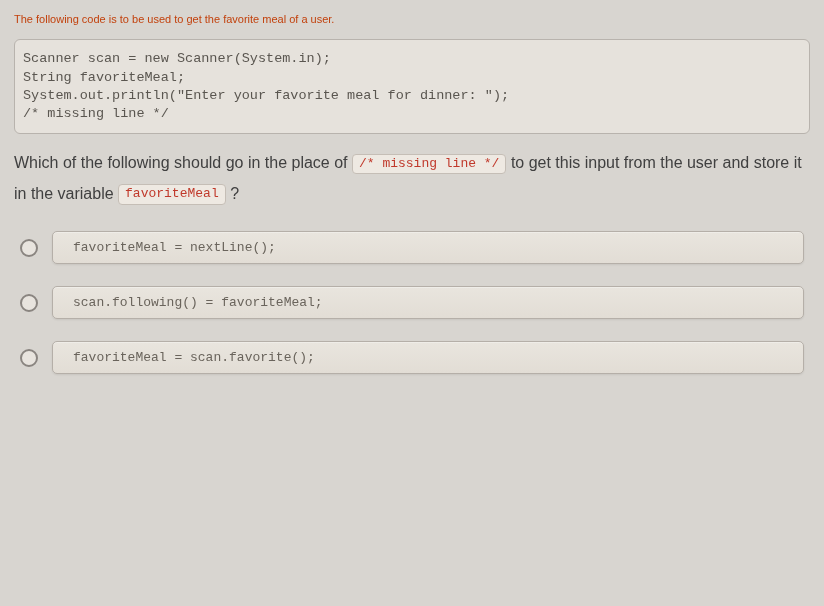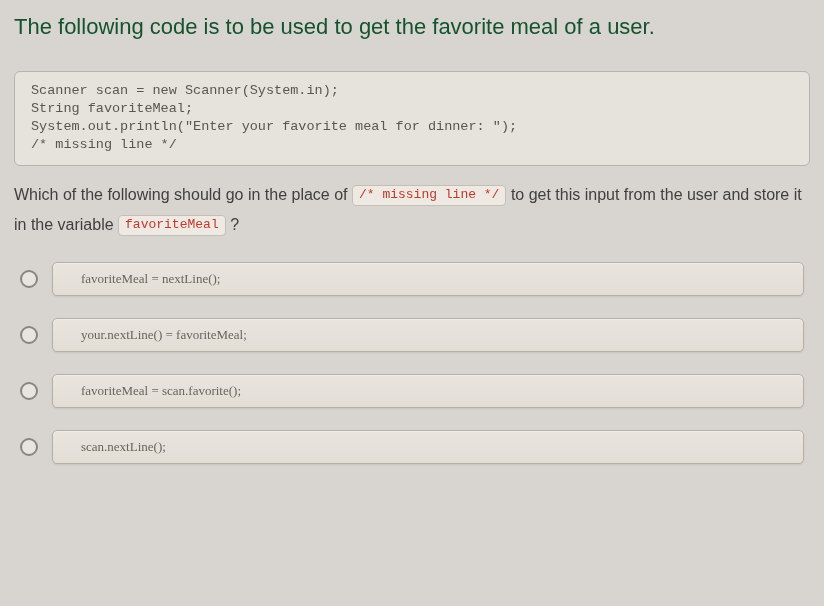--- a/index.html
+++ b/index.html
@@ -6,30 +6,30 @@
   body {
     background: #d8d5d0;
     font-family: -apple-system, BlinkMacSystemFont, "Segoe UI", Arial, sans-serif;
     color: #3a3a3a;
     width: 824px;
     height: 606px;
     overflow: hidden;
     padding: 12px 14px;
   }
   .question-intro {
-    font-size: 22px;
-    color: #14532d;
-    margin-bottom: 28px;
+    font-size: 11px;
+    color: #c2410c;
+    margin-bottom: 12px;
     line-height: 1.4;
   }
   .code-block {
     border: 1px solid #b8b3ad;
     border-radius: 6px;
     background: #e6e2dc;
-    padding: 10px 16px;
+    padding: 10px 8px;
     font-family: "Consolas", "Courier New", monospace;
     font-size: 13.5px;
     color: #5a5650;
     line-height: 1.35;
     white-space: pre;
     margin-bottom: 14px;
   }
   .question-text {
     font-size: 16px;
     color: #404040;
@@ -65,22 +65,22 @@
     border: 2px solid #8a8580;
     border-radius: 50%;
     background: #e8e4de;
     flex-shrink: 0;
   }
   .option-code {
     flex: 1;
     border: 1px solid #b5afa8;
     border-radius: 5px;
     background: linear-gradient(#e9e5de, #e2ddd5);
-    padding: 8px 28px;
-    font-family: Liberation Serif, serif;
+    padding: 8px 20px;
+    font-family: Liberation Mono, monospace;
     font-size: 13px;
     color: #6a645c;
     box-shadow: inset 0 1px 0 rgba(255,255,255,0.3), 0 1px 2px rgba(0,0,0,0.08);
   }
 </style>
 </head>
 <body>
 
 <div class="question-intro">The following code is to be used to get the favorite meal of a user.</div>
 
@@ -99,27 +99,23 @@
 
 <div class="options">
 
   <div class="option-row">
     <div class="radio"></div>
     <div class="option-code">favoriteMeal = nextLine();</div>
   </div>
 
   <div class="option-row">
     <div class="radio"></div>
-    <div class="option-code">your.nextLine() = favoriteMeal;</div>
+    <div class="option-code">scan.following() = favoriteMeal;</div>
   </div>
 
   <div class="option-row">
     <div class="radio"></div>
     <div class="option-code">favoriteMeal = scan.favorite();</div>
   </div>
 
-  <div class="option-row">
-    <div class="radio"></div>
-    <div class="option-code">scan.nextLine();</div>
-  </div>
 
 
 </div>
 
 </body></html>

